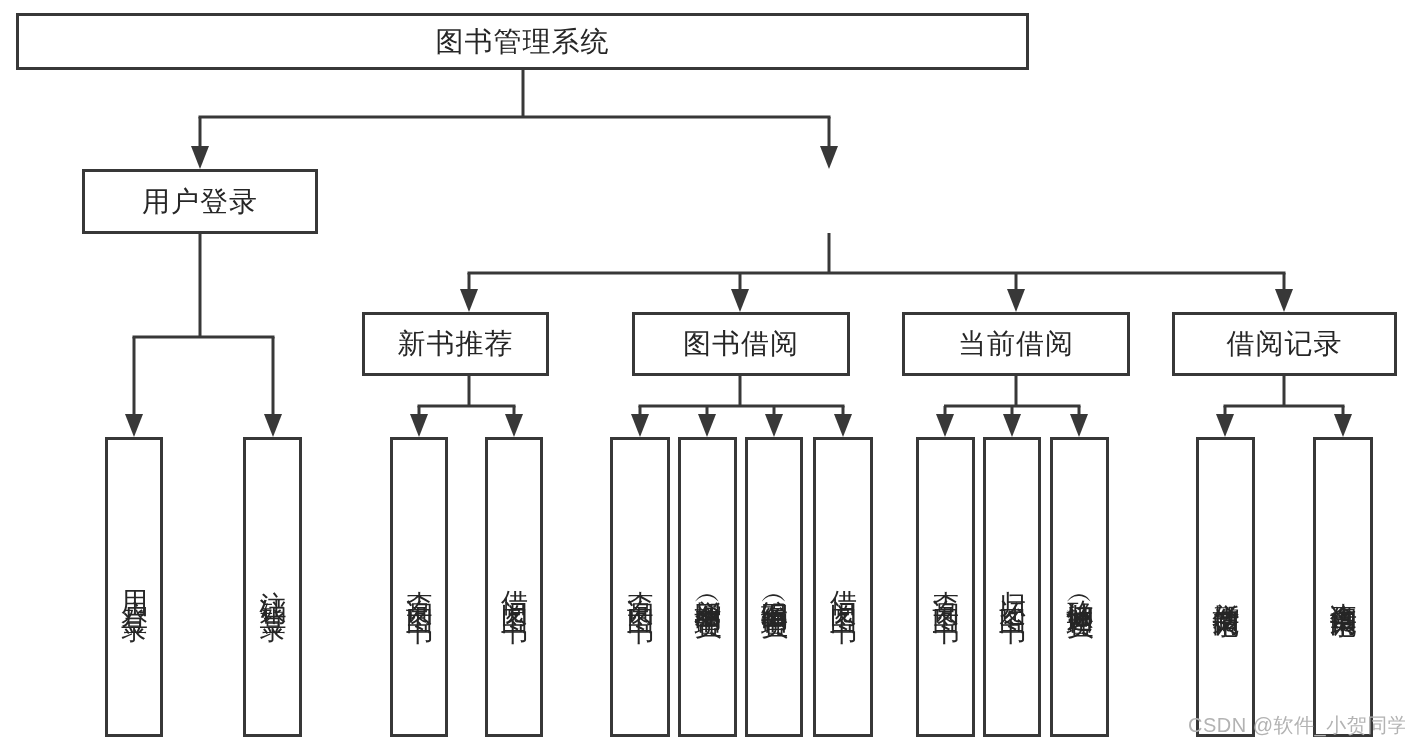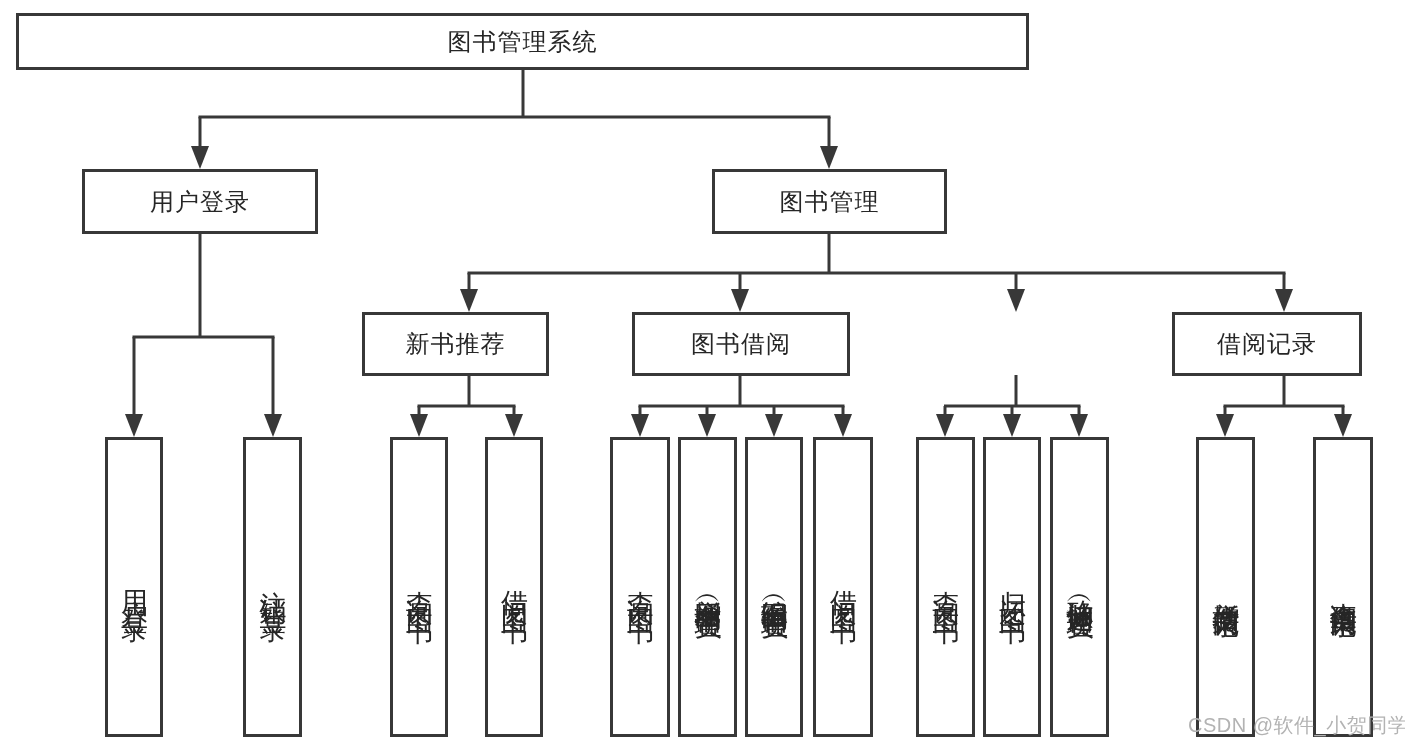--- a/index.html
+++ b/index.html
@@ -20,21 +20,21 @@
     position: absolute;
     box-sizing: border-box;
     border: 3px solid #383838;
     background: #ffffff;
     color: #262626;
     display: flex;
     align-items: center;
     justify-content: center;
   }
   .hnode {
-    font-size: 24px;
+    font-size: 28px;
     letter-spacing: 1px;
     white-space: nowrap;
     font-family: Liberation Mono, monospace;
   }
   .leaf {
     top: 437px;
     height: 300px;
   }
   .vtext {
     writing-mode: vertical-rl;
@@ -133,25 +133,25 @@
       <line x1="1225" y1="406" x2="1225" y2="416"></line>
       <polygon points="1216,414 1234,414 1225,437" stroke="none"></polygon>
       <line x1="1343" y1="406" x2="1343" y2="416"></line>
       <polygon points="1334,414 1352,414 1343,437" stroke="none"></polygon>
     </g>
   </svg>
 
   <div class="node hnode" style="left:16px; top:13px; width:1013px; height:57px;">图书管理系统</div>
 
   <div class="node hnode" style="left:82px; top:169px; width:236px; height:65px;">用户登录</div>
-  <div class="node hnode" style="left:712px; top:169px; width:235px; height:65px;">图书管理</div>
 
   <div class="node hnode" style="left:362px; top:312px; width:187px; height:64px;">新书推荐</div>
   <div class="node hnode" style="left:632px; top:312px; width:218px; height:64px;">图书借阅</div>
-  <div class="node hnode" style="left:1172px; top:312px; width:190px; height:64px;">借阅记录</div>
+  <div class="node hnode" style="left:902px; top:312px; width:228px; height:64px;">当前借阅</div>
+  <div class="node hnode" style="left:1172px; top:312px; width:225px; height:64px;">借阅记录</div>
 
   <div class="node leaf" style="left:105px; width:58px;">
     <span class="vtext spread">用户登录</span>
   </div>
   <div class="node leaf" style="left:243px; width:59px;">
     <span class="vtext spread">注销登录</span>
   </div>
 
   <div class="node leaf" style="left:390px; width:58px;">
     <span class="vtext spread">查询图书</span>

